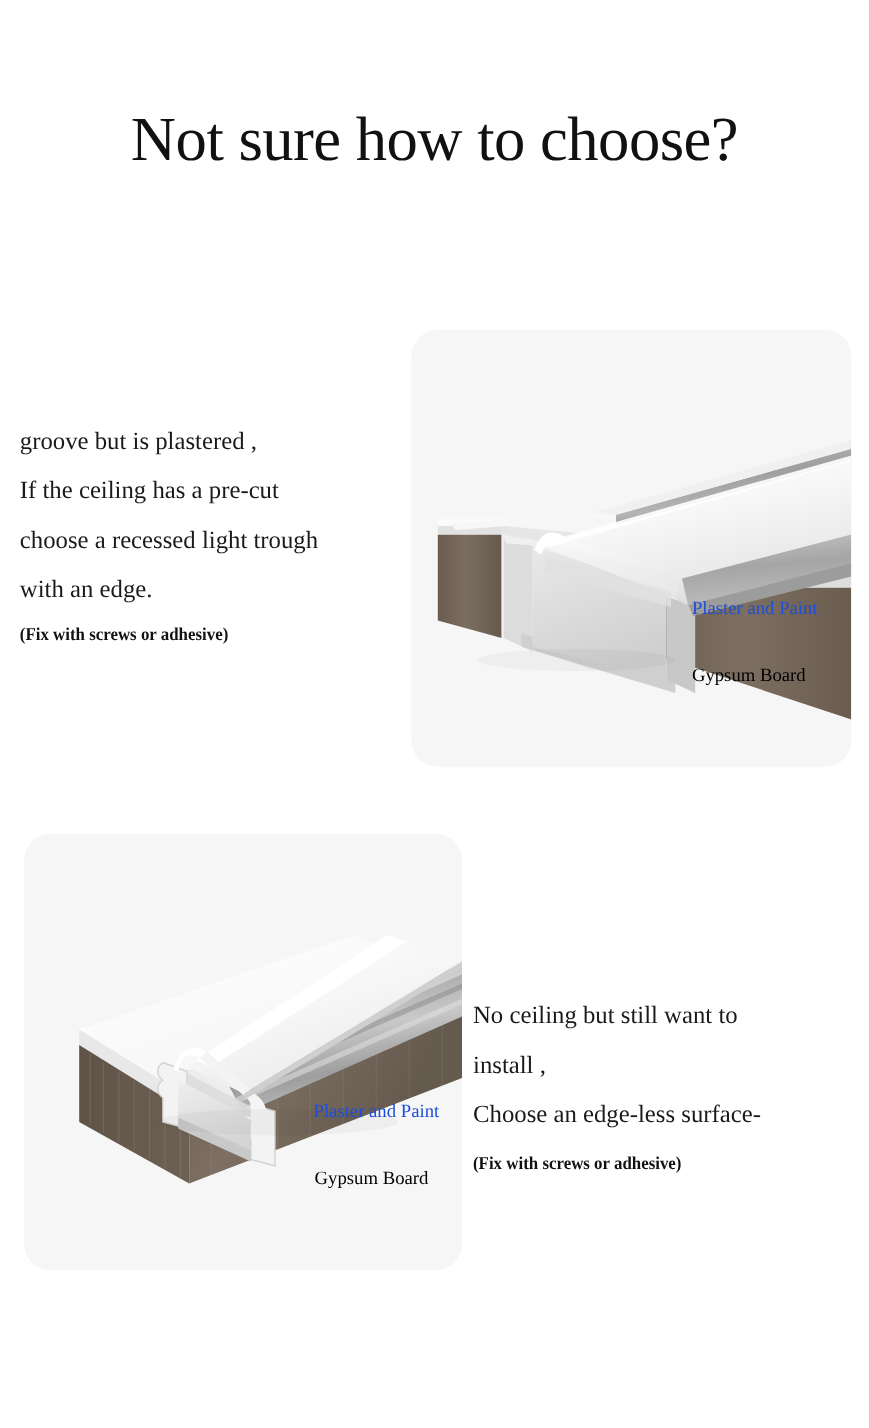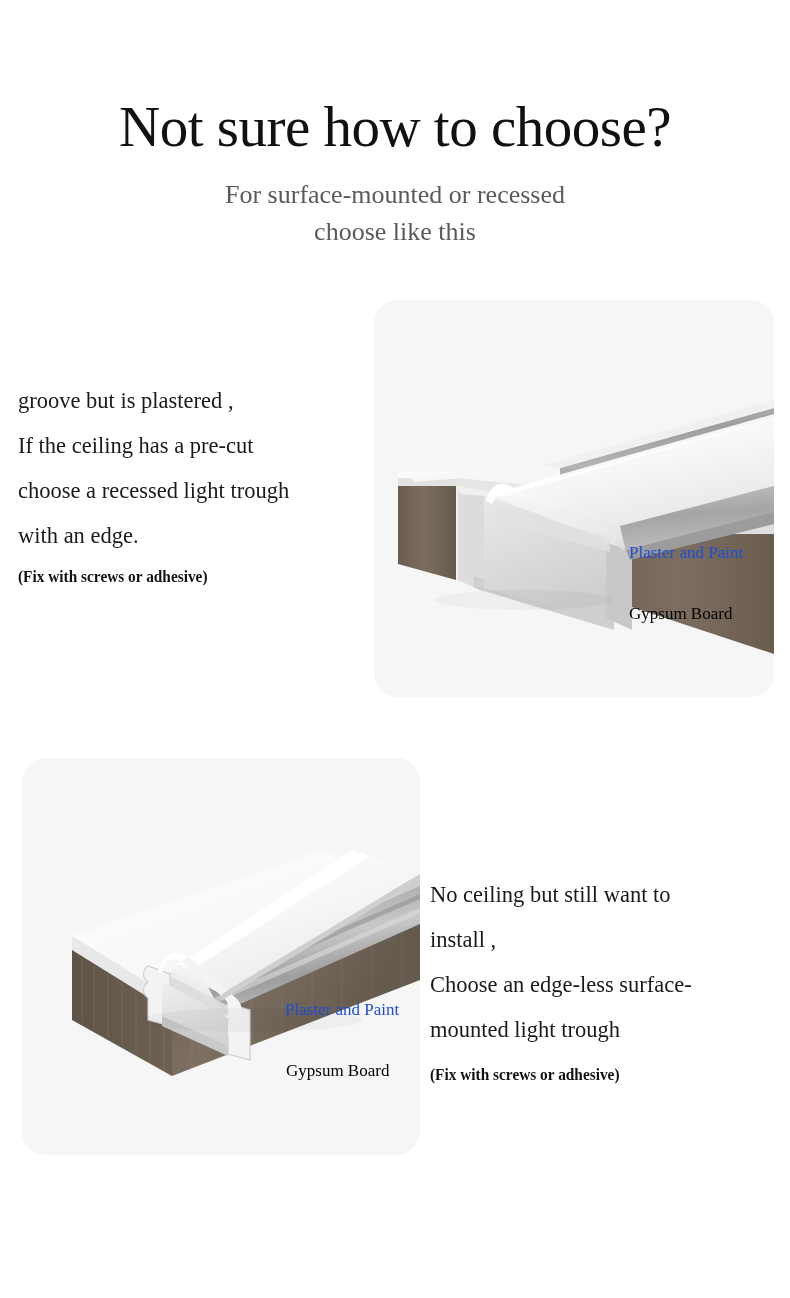--- a/index.html
+++ b/index.html
@@ -63,21 +63,21 @@
     top: 758px;
     width: 398px;
     height: 397px;
   }
 
   
   .text-block {
     position: absolute;
   }
   #text-recessed { left: 18px; top: 378px; width: 352px; }
-  #text-surface  { left: 430px; top: 872px; width: 350px; }
+  #text-surface  { left: 430px; top: 900px; width: 350px; }
 
   .body-line {
     display: block;
     font-size: 22.5px;
     line-height: 45px;
     color: #1a1a1a;
     font-family: "Liberation Serif", "DejaVu Serif", serif;
     white-space: nowrap;
   }
   .note-line {
@@ -118,24 +118,20 @@
   #card-recessed .lbl-gypsum  { left: 255px; top: 304px; }
   
   #card-surface .lbl-plaster { left: 263px; top: 242px; }
   #card-surface .lbl-gypsum  { left: 264px; top: 303px; }
 </style>
 </head>
 <body>
 
 <div class="header">
   <h1 class="page-title">Not sure how to choose?</h1>
-  <p class="subtitle">
-    <span class="subtitle-line">For surface-mounted or recessed</span>
-    <span class="subtitle-line">choose like this</span>
-  </p>
 </div>
 
 <div class="text-block" id="text-recessed">
   <span class="body-line">groove but is plastered ,</span>
   <span class="body-line">If the ceiling has a pre-cut</span>
   <span class="body-line">choose a recessed light trough</span>
   <span class="body-line">with an edge.</span>
   <span class="note-line">(Fix with screws or adhesive)</span>
 </div>
 
@@ -342,15 +338,14 @@
     </svg>
   </div>
   <span class="lbl lbl-plaster">Plaster and Paint</span>
   <span class="lbl lbl-gypsum">Gypsum Board</span>
 </div>
 
 <div class="text-block" id="text-surface">
   <span class="body-line">No ceiling but still want to</span>
   <span class="body-line">install ,</span>
   <span class="body-line">Choose an edge-less surface-</span>
-  <span class="body-line">mounted light trough</span>
   <span class="note-line">(Fix with screws or adhesive)</span>
 </div>
 
 </body></html>

